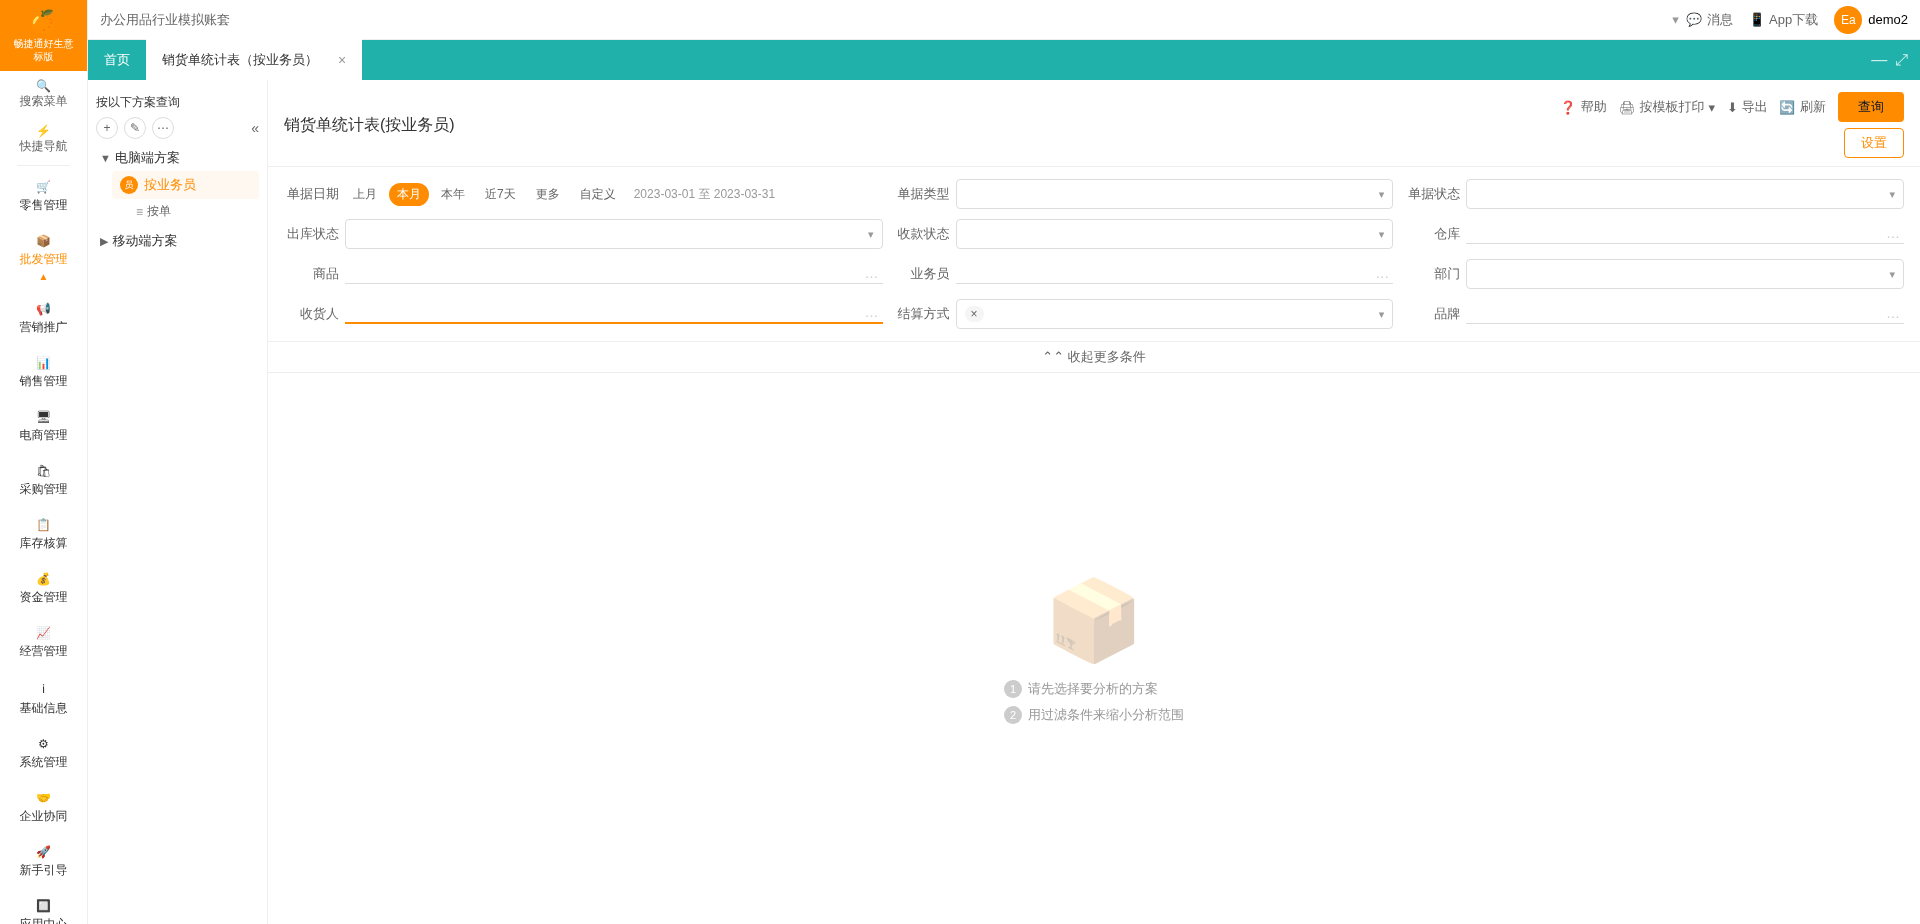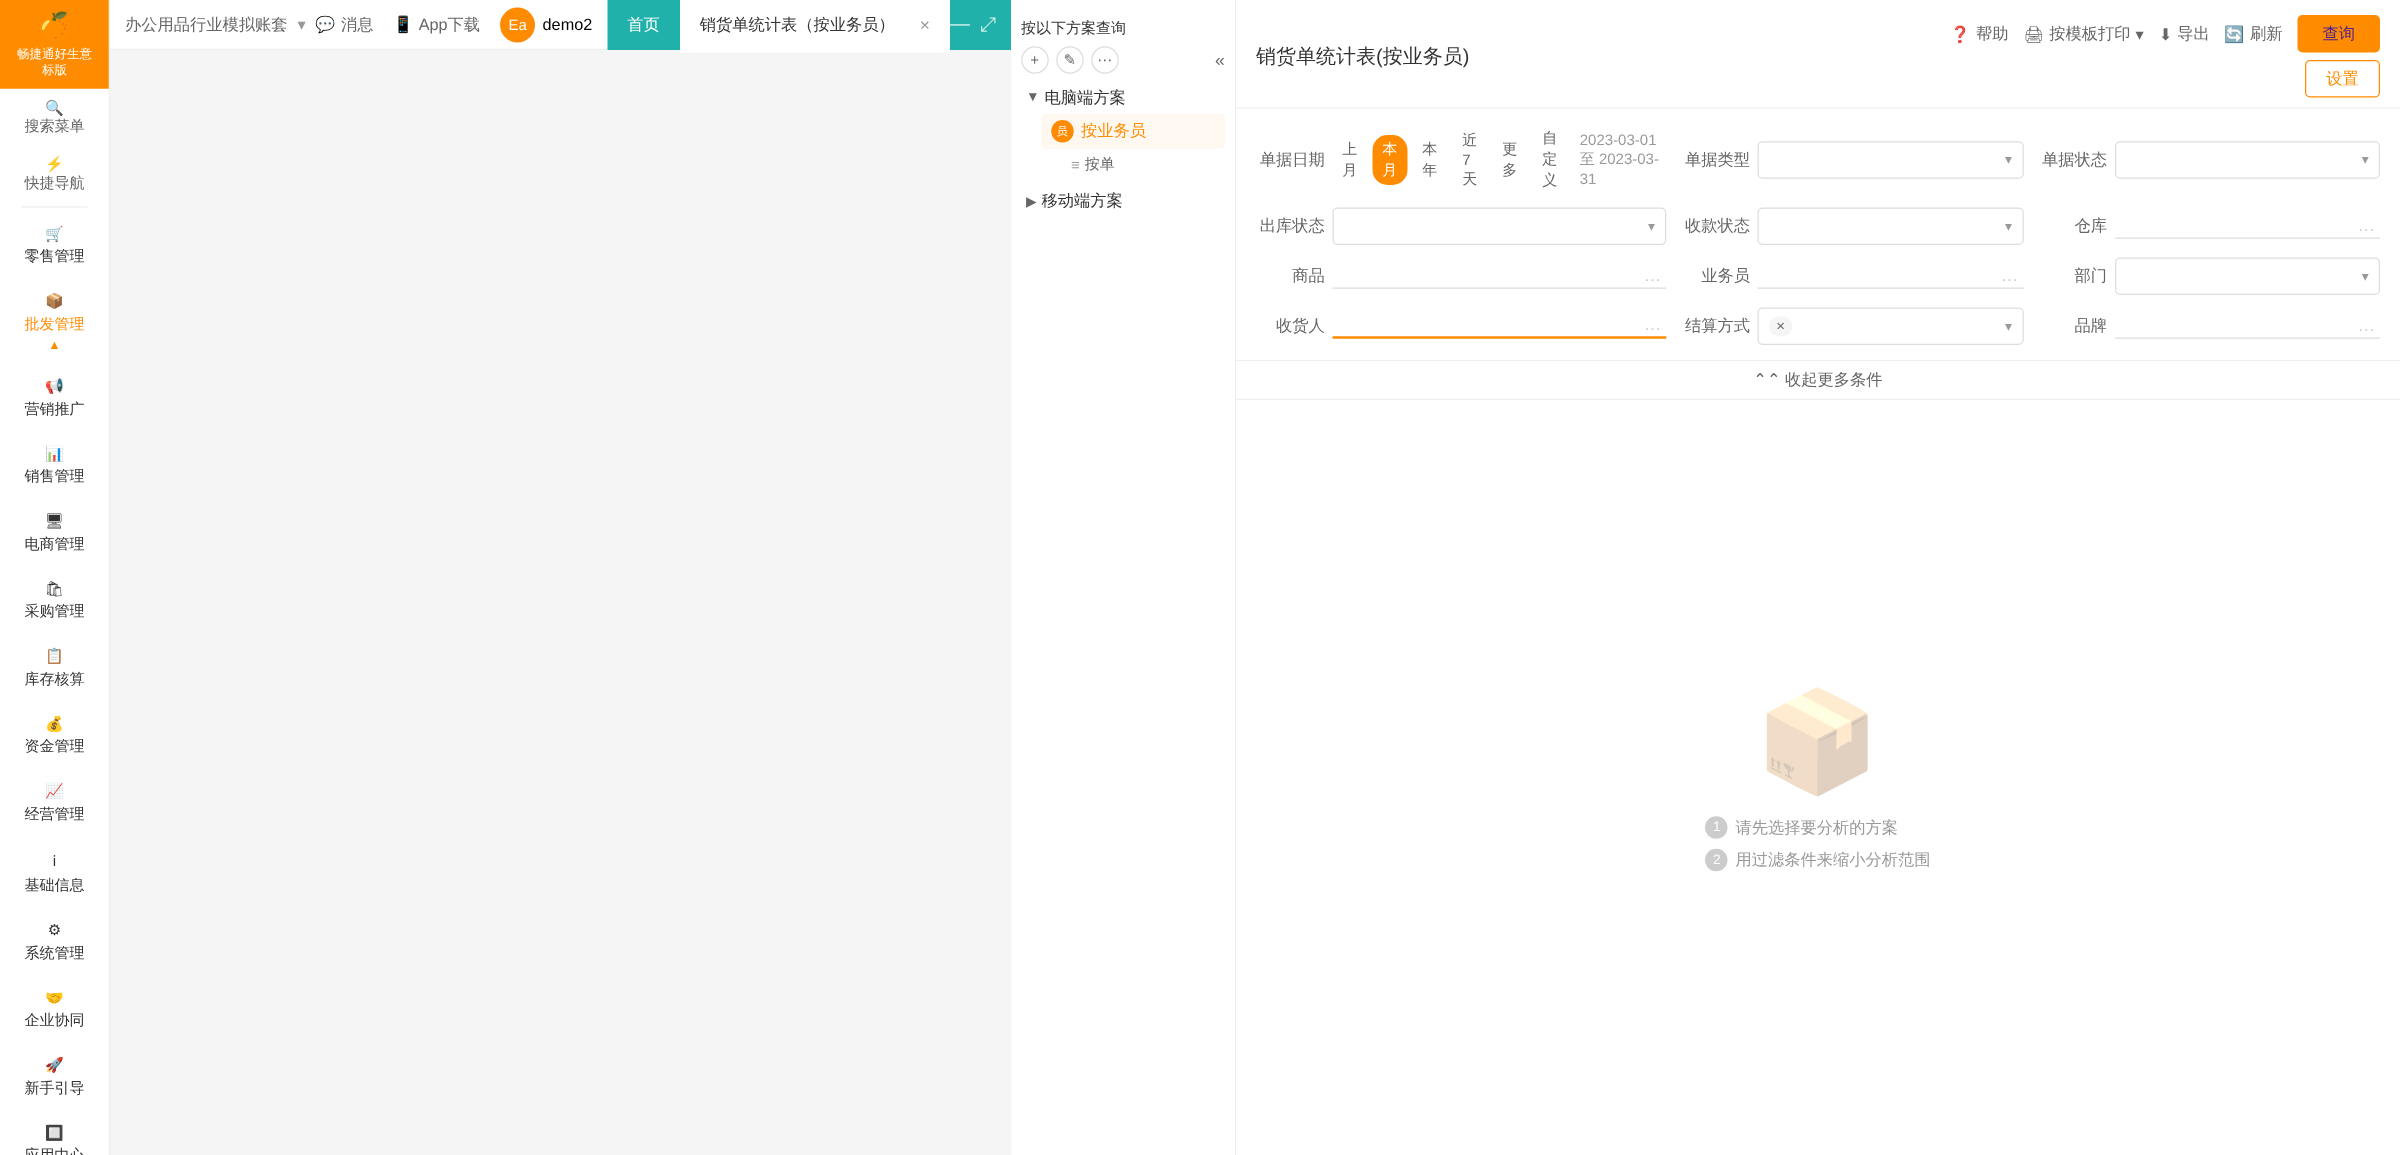--- a/index.html
+++ b/index.html
@@ -8,21 +8,21 @@
     
     .sidebar { width: 88px; background: #fff; display: flex; flex-direction: column; align-items: center; border-right: 1px solid #eee; flex-shrink: 0; }
     .sidebar-logo { width: 100%; background: #ff8c00; padding: 8px 4px; text-align: center; color: #fff; font-size: 11px; line-height: 1.3; cursor: pointer; }
     .sidebar-logo .logo-icon { font-size: 22px; }
     .sidebar-search { padding: 8px 4px; text-align: center; font-size: 12px; color: #666; cursor: pointer; width: 100%; }
     .sidebar-nav { padding: 6px 4px; text-align: center; font-size: 12px; color: #666; cursor: pointer; width: 100%; }
     .sidebar-divider { width: 60%; border-top: 1px solid #eee; margin: 4px 0; }
     .sidebar-item { padding: 10px 4px; text-align: center; font-size: 12px; color: #333; cursor: pointer; width: 100%; display: flex; flex-direction: column; align-items: center; gap: 3px; }
 
     
-    .main { flex: 1; display: flex; flex-direction: row; overflow: hidden; }
+    .main { flex: 1; display: flex; flex-direction: column; overflow: hidden; }
 
     
     .topbar { height: 40px; background: #fff; border-bottom: 1px solid #eee; display: flex; align-items: center; padding: 0 12px; gap: 8px; }
     .topbar-title { font-size: 13px; color: #666; flex: 1; }
     .topbar-right { display: flex; align-items: center; gap: 16px; margin-left: auto; }
     .topbar-btn { display: flex; align-items: center; gap: 4px; color: #666; cursor: pointer; font-size: 13px; }
     .topbar-avatar { width: 28px; height: 28px; border-radius: 50%; background: #ddd; overflow: hidden; display: flex; align-items: center; justify-content: center; font-size: 12px; color: #fff; background: #ff8c00; }
 
     
     .tabbar { height: 40px; background: #20b2aa; display: flex; align-items: center; padding: 0 0; }
@@ -51,21 +51,21 @@
     .tree-section2 { padding: 4px 8px; }
 
     
     .right-panel { flex: 1; display: flex; flex-direction: column; overflow: hidden; }
 
     
     .page-header { background: #fff; padding: 12px 16px 8px; display: flex; align-items: center; border-bottom: 1px solid #eee; }
     .page-title { font-size: 16px; color: #333; font-weight: 500; flex: 1; }
     .page-actions { display: flex; align-items: center; gap: 12px; }
     .page-action-btn { display: flex; align-items: center; gap: 4px; color: #666; cursor: pointer; font-size: 13px; }
-    .btn-query { background: #ff8c00; color: #4c1d95; border: none; padding: 6px 20px; border-radius: 4px; cursor: pointer; font-size: 13px; }
+    .btn-query { background: #ff8c00; color: #0f172a; border: none; padding: 6px 20px; border-radius: 4px; cursor: pointer; font-size: 13px; }
     .btn-setting { background: #fff; color: #ff8c00; border: 1px solid #ff8c00; padding: 5px 16px; border-radius: 4px; cursor: pointer; font-size: 13px; }
 
     
     .filter-area { background: #fff; padding: 12px 16px; border-bottom: 1px solid #eee; }
     .filter-row { display: flex; align-items: center; gap: 12px; margin-bottom: 10px; }
     .filter-row:last-child { margin-bottom: 0; }
     .filter-label { font-size: 13px; color: #666; white-space: nowrap; min-width: 55px; text-align: right; }
     .date-tabs { display: flex; align-items: center; gap: 4px; }
     .date-tab { padding: 3px 8px; font-size: 12px; color: #666; cursor: pointer; border-radius: 3px; }
     .date-tab.active { background: #ff8c00; color: #fff; border-radius: 12px; }

